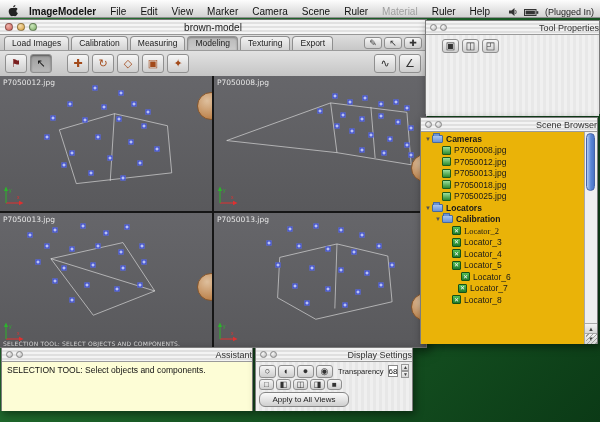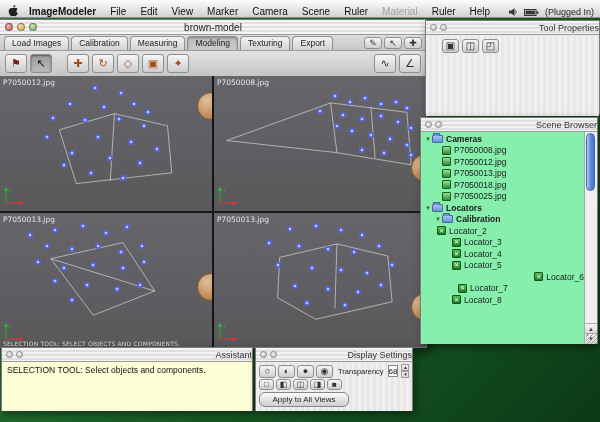--- a/index.html
+++ b/index.html
@@ -66,21 +66,21 @@
   .palette-dots{position:absolute;left:4px;top:3px;display:flex;gap:3px;}
   .palette-dots span{width:7px;height:7px;border-radius:50%;box-sizing:border-box;
     background:radial-gradient(circle at 35% 30%,#f7f7f7,#b5b5b5);border:1px solid #878787;}
   #tool-properties{left:425px;top:20px;width:175px;height:94px;}
   .tp-content{height:81px;background:repeating-linear-gradient(90deg,#f0f0f0 0 3px,#e8e8e8 3px 6px);
     padding:4px 8px;box-sizing:border-box;}
   .tp-label{font-size:9px;color:#222;margin:1px 0 4px 6px;}
   .tp-modes{display:flex;gap:3px;margin-left:8px;}
   .tp-modes .tool-btn{width:17px;height:14px;font-size:10px;}
   #scene-browser{left:420px;top:117px;width:178px;height:227px;}
-  .sb-content{position:relative;height:212px;background:#86efac;display:flex;}
+  .sb-content{position:relative;height:212px;background:#eab308;display:flex;gap:24px;}
   .tree{flex:1;overflow:hidden;padding-top:1px;}
   .tree-row{display:flex;align-items:center;height:11.5px;font-size:8.5px;color:#1a1a1a;white-space:nowrap;}
   .tree-row.folder .tree-label{font-weight:bold;}
   .disclosure{font-size:6px;color:#555;width:8px;text-align:center;flex:0 0 8px;}
   .tree-label{margin-left:3px;}
   .icon-folder{width:11px;height:8px;background:linear-gradient(#a8c4ee,#6a92d8);
     border:1px solid #46699f;border-radius:1px;position:relative;flex:0 0 11px;box-sizing:border-box;}
   .icon-folder::before{content:"";position:absolute;top:-3px;left:0;width:5px;height:2px;
     background:#6a92d8;border:1px solid #46699f;border-bottom:none;border-radius:1px 1px 0 0;}
   .icon-camera{width:9px;height:9px;background:linear-gradient(#9be09b,#2e8b2e);
@@ -404,41 +404,41 @@
         <div class="tree-row folder" style="padding-left: 3px;">
           <span class="disclosure">▼</span>
           <span class="icon-folder"></span>
           <span class="tree-label">Locators</span>
         </div>
         <div class="tree-row folder" style="padding-left: 13px;">
           <span class="disclosure">▼</span>
           <span class="icon-folder"></span>
           <span class="tree-label">Calibration</span>
         </div>
-        <div class="tree-row" style="padding-left: 8px;">
+        <div class="tree-row" style="padding-left: 23px; font-family: Liberation Serif, serif;">
           <span class="disclosure"></span>
           <span class="icon-locator">✕</span>
           <span class="tree-label">Locator_2</span>
         </div>
         <div class="tree-row" style="padding-left: 23px;">
           <span class="disclosure"></span>
           <span class="icon-locator">✕</span>
           <span class="tree-label">Locator_3</span>
         </div>
         <div class="tree-row" style="padding-left: 23px;">
           <span class="disclosure"></span>
           <span class="icon-locator">✕</span>
           <span class="tree-label">Locator_4</span>
         </div>
         <div class="tree-row" style="padding-left: 23px;">
           <span class="disclosure"></span>
           <span class="icon-locator">✕</span>
           <span class="tree-label">Locator_5</span>
         </div>
-        <div class="tree-row" style="padding-left: 32px; justify-content: flex-end;">
+        <div class="tree-row" style="padding-left: 32px;">
           <span class="disclosure"></span>
           <span class="icon-locator">✕</span>
           <span class="tree-label">Locator_6</span>
         </div>
         <div class="tree-row" style="padding-left: 29px;">
           <span class="disclosure"></span>
           <span class="icon-locator">✕</span>
           <span class="tree-label">Locator_7</span>
         </div>
         <div class="tree-row" style="padding-left: 23px;">

